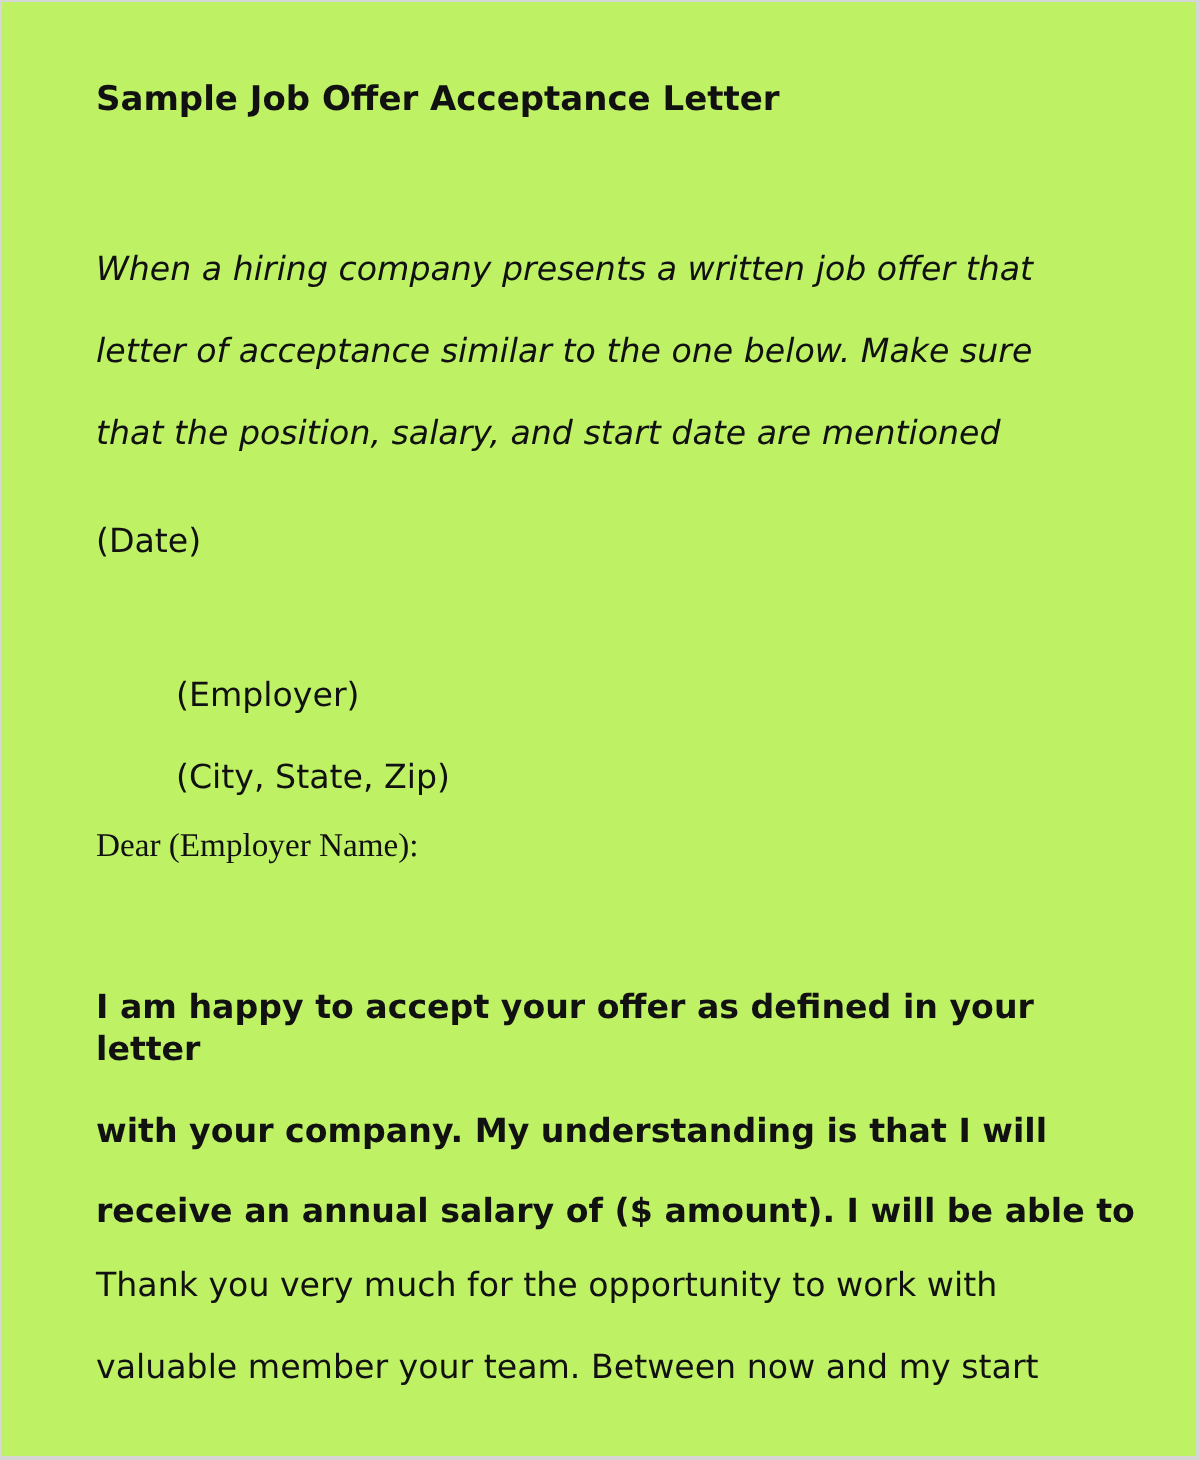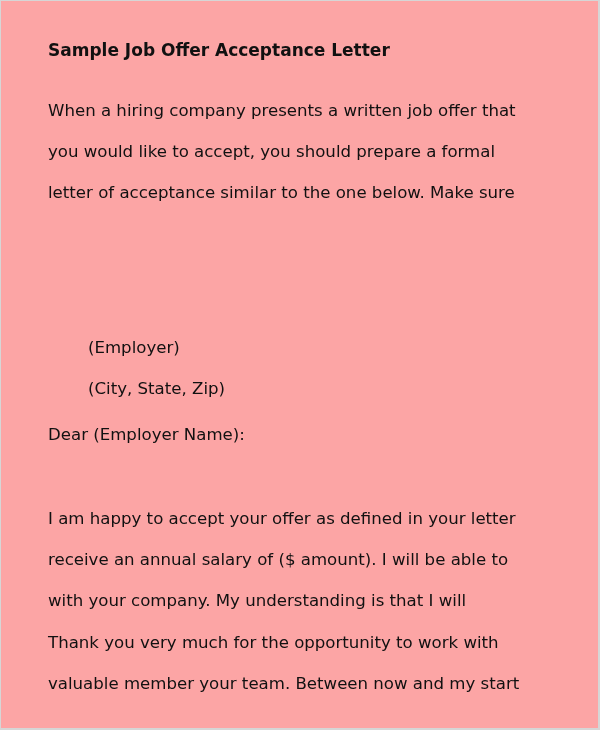--- a/index.html
+++ b/index.html
@@ -1,59 +1,60 @@
 <!DOCTYPE html>
 <html><head>
 <meta charset="utf-8">
 <style>
   html, body { margin:0; padding:0; background:#ffffff; }
   body { width:600px; height:730px; overflow:hidden; }
   .page {
     position:relative; box-sizing:border-box; width:600px; height:730px;
     border:1px solid #d6d6d6; border-right-width:2px; border-bottom-width:2px;
-    background:#fca5a5; color:#111;
+    background:#bef264; color:#111;
     font-family:"DejaVu Sans", sans-serif;
   }
   .title {
     position:absolute; left:47px; top:39px;
     font-weight:bold; font-size:17px; line-height:20px; margin:0;
   }
   .block { position:absolute; left:47px; width:520px; font-size:16.6px; line-height:20.4px; margin:0; white-space:pre-line; }
-  .intro { top:80px; }
+  .intro { top:104px;font-style:italic; }
   .date { top:260px; }
   .addr { top:317px;margin-left:40px; }
-  .salutation { top:424px; }
-  .p1 { top:488px; }
+  .salutation { top:412px;font-family:Liberation Serif, serif; }
+  .p1 { top:473px;font-weight:bold; }
   .p2 { top:612px; }
   .line { display:block; }
 </style>
 </head>
 <body>
 
 <div class="page">
   <h1 class="title">Sample Job Offer Acceptance Letter</h1>
 
   <p class="block intro">
     <span class="line">When a hiring company presents a written job offer that</span>
-    <span class="line">you would like to accept, you should prepare a formal</span>
     <span class="line">letter of acceptance similar to the one below. Make sure</span>
+    <span class="line">that the position, salary, and start date are mentioned</span>
   </p>
 
+  <p class="block date">(Date)</p>
 
   <p class="block addr">
     <span class="line">(Employer)</span>
     <span class="line">(City, State, Zip)</span>
   </p>
 
   <p class="block salutation">Dear (Employer Name):</p>
 
   <p class="block p1">
     <span class="line">I am happy to accept your offer as defined in your letter</span>
+    <span class="line">with your company. My understanding is that I will</span>
     <span class="line">receive an annual salary of ($ amount). I will be able to</span>
-    <span class="line">with your company. My understanding is that I will</span>
   </p>
 
   <p class="block p2">
     <span class="line">Thank you very much for the opportunity to work with</span>
     <span class="line">valuable member your team. Between now and my start</span>
     
   </p>
 </div>
 
 </body></html>

